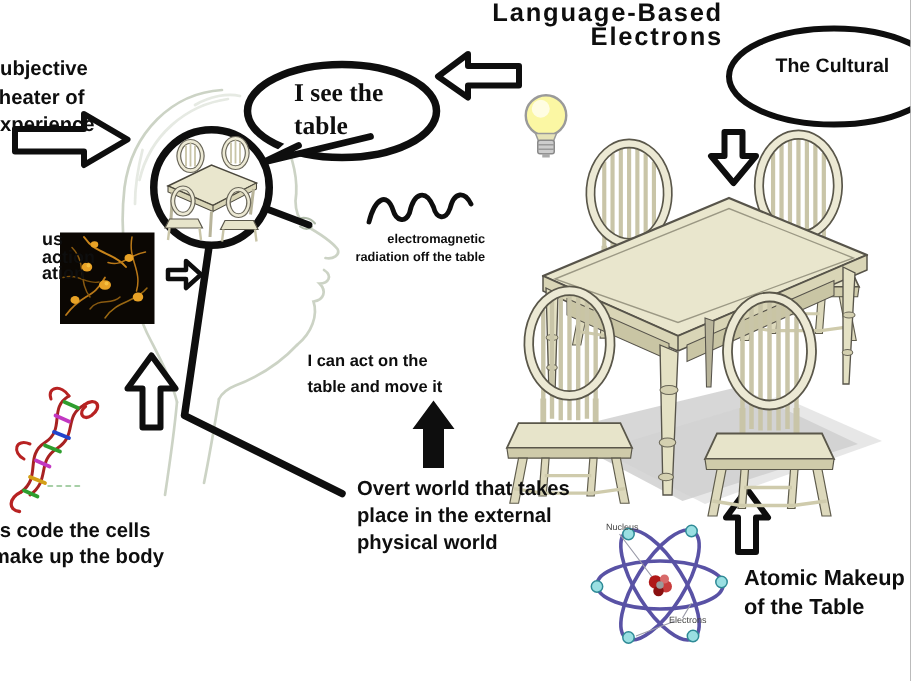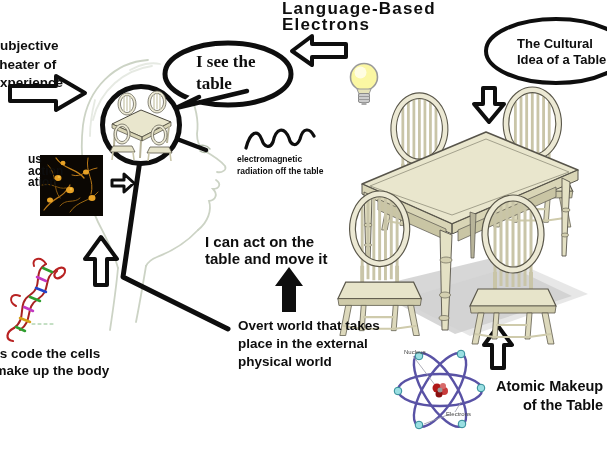--- a/index.html
+++ b/index.html
@@ -1,21 +1,21 @@
 <!DOCTYPE html>
 <html><head>
 <meta charset="utf-8">
 <style>
   html,body{margin:0;padding:0;background:#888;}
   .frame{position:relative;width:607px;height:454px;overflow:hidden;background:#ffffff;
          font-family:"Liberation Sans",sans-serif;}
   svg.layer{position:absolute;left:0;top:0;z-index:1;}
   .t{position:absolute;z-index:2;font-weight:bold;color:#0e0e0e;white-space:nowrap;}
   .t div{white-space:nowrap;}
-  .ctr{text-align:left;}
+  .ctr{text-align:right;}
 </style>
 </head>
 <body>
 
 <div class="frame">
 
 <svg class="layer" width="607" height="454" viewBox="0 0 607 454">
   <defs>
     <g id="chair">
       <path d="M27,17 L27,92 M33,11 L33,92 M39,8 L39,93 M45,7 L45,93 M51,8 L51,93 M57,11 L57,92 M63,17 L63,92" stroke="#c9c5a8" stroke-width="3" fill="none"></path>
@@ -181,56 +181,55 @@
   <div>Experience</div>
 </div>
 
 <div class="t ctr" style="left:282px;top:1px;width:200px;font-size:17px;line-height:16px;letter-spacing:1.2px;">
   <div>Language-Based</div>
   <div>Electrons</div>
 </div>
 
 <div class="t" style="left:517px;top:36px;font-size:13px;line-height:15.5px;">
   <div>The Cultural</div>
-  <div>Idea of a Table</div>
 </div>
 
 <div class="t" style="left:196px;top:51px;font-size:17px;line-height:22px;font-family:Liberation Serif, serif;">
   <div>I see the</div>
   <div>table</div>
 </div>
 
-<div class="t" style="left:237px;top:153px;font-size:8.5px;line-height:12px;">
+<div class="t" style="left:237px;top:153px;font-size:8.5px;line-height:12px;text-align:right;">
   <div>electromagnetic</div>
   <div>radiation off the table</div>
 </div>
 
 <div class="t" style="left:0px;top:154px;font-size:12px;line-height:11.5px;margin-left:28px;">
   <div>us</div>
   <div>action</div>
   <div>ation</div>
 </div>
 
-<div class="t" style="left:205px;top:233px;font-size:15px;line-height:17px;">
+<div class="t" style="left:205px;top:233px;font-size:11px;line-height:17px;">
   <div>I can act on the</div>
   <div>table and move it</div>
 </div>
 
 <div class="t" style="left:238px;top:317px;font-size:13.5px;line-height:18px;">
   <div>Overt world that takes</div>
   <div>place in the external</div>
   <div>physical world</div>
 </div>
 
 <div class="t" style="left:-34px;top:346px;font-size:13.5px;line-height:16.5px;">
   <div>Genes code the cells</div>
   <div>that make up the body</div>
 </div>
 
-<div class="t" style="left:496px;top:377px;font-size:14.5px;line-height:19px;text-align:right;">
+<div class="t" style="left:496px;top:377px;font-size:14.5px;line-height:19px;">
   <div>Atomic Makeup</div>
   <div>of the Table</div>
 </div>
 
 <div class="t" style="left:404px;top:349px;font-size:6px;font-weight:normal;color:#444;">Nucleus</div>
 <div class="t" style="left:446px;top:411px;font-size:6px;font-weight:normal;color:#444;">Electrons</div>
 
 </div>
 
 </body></html>

